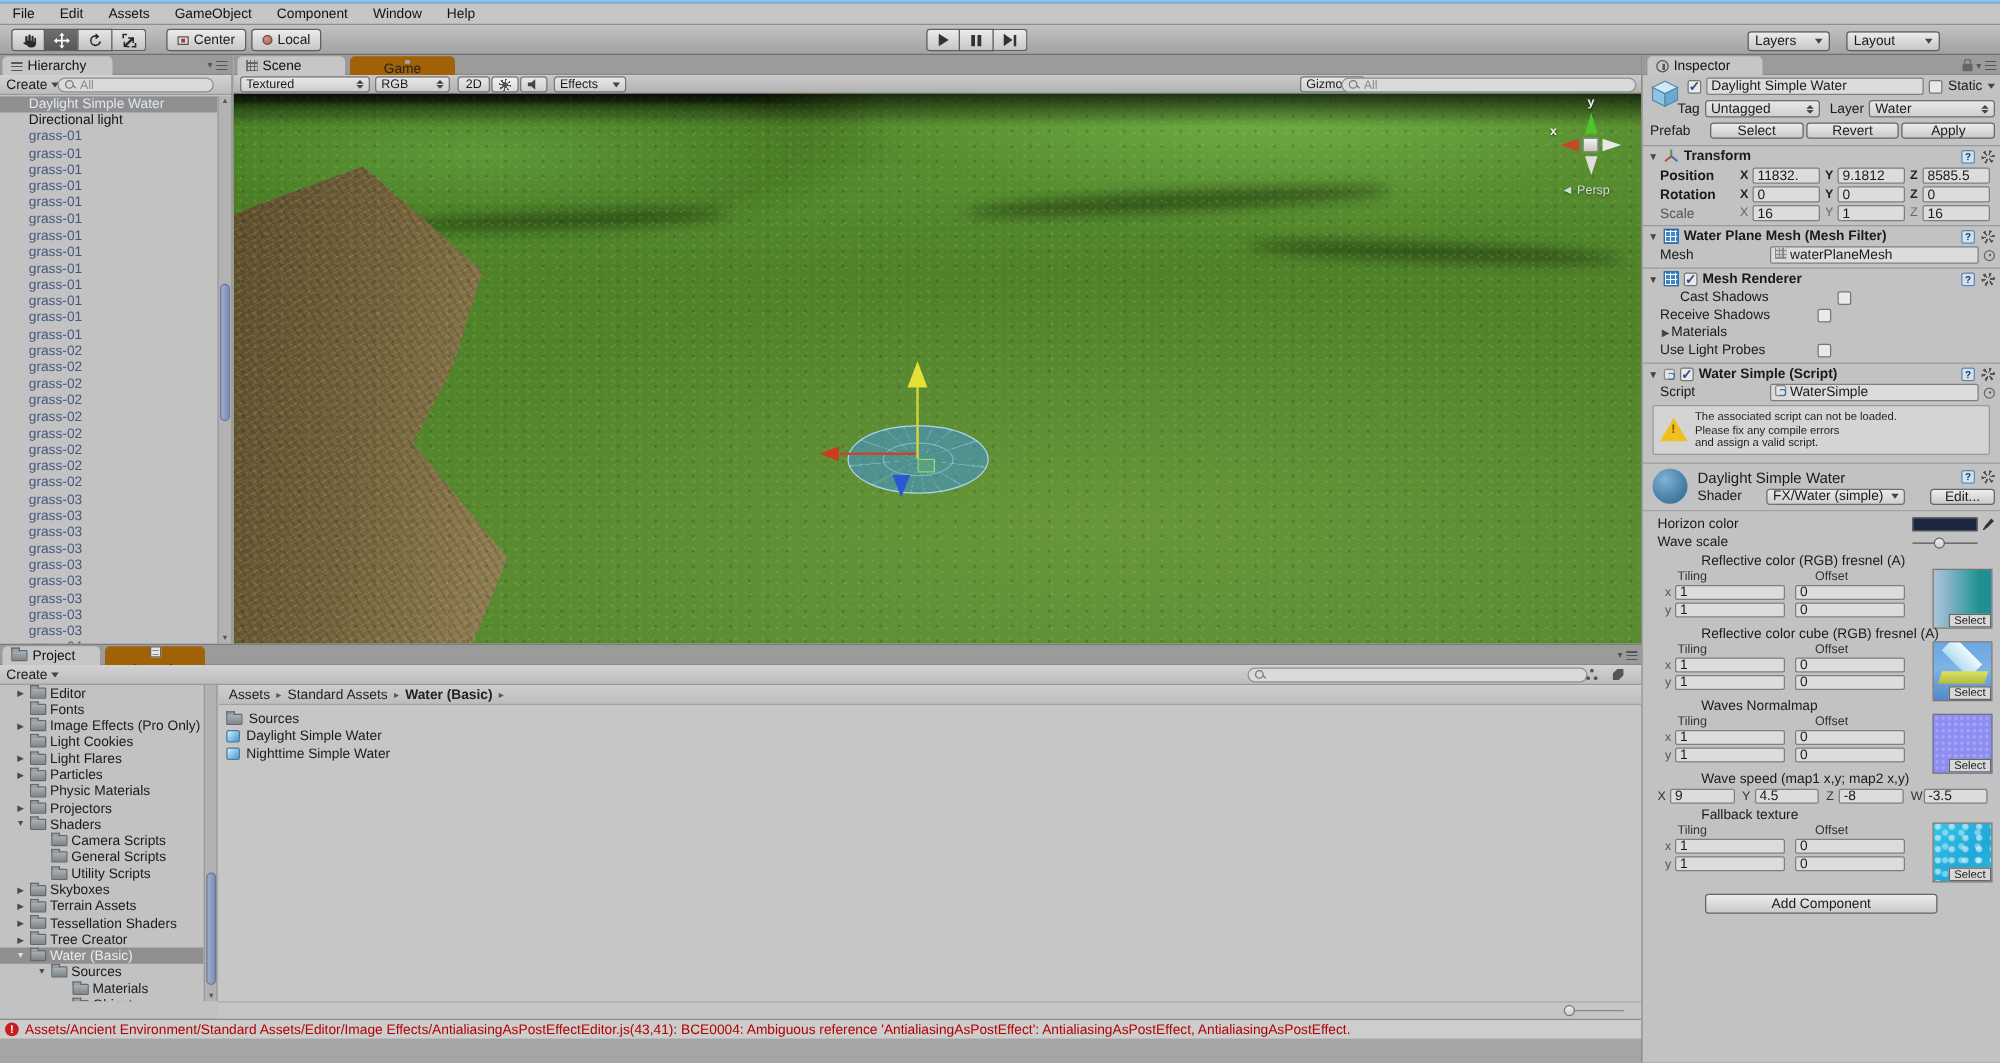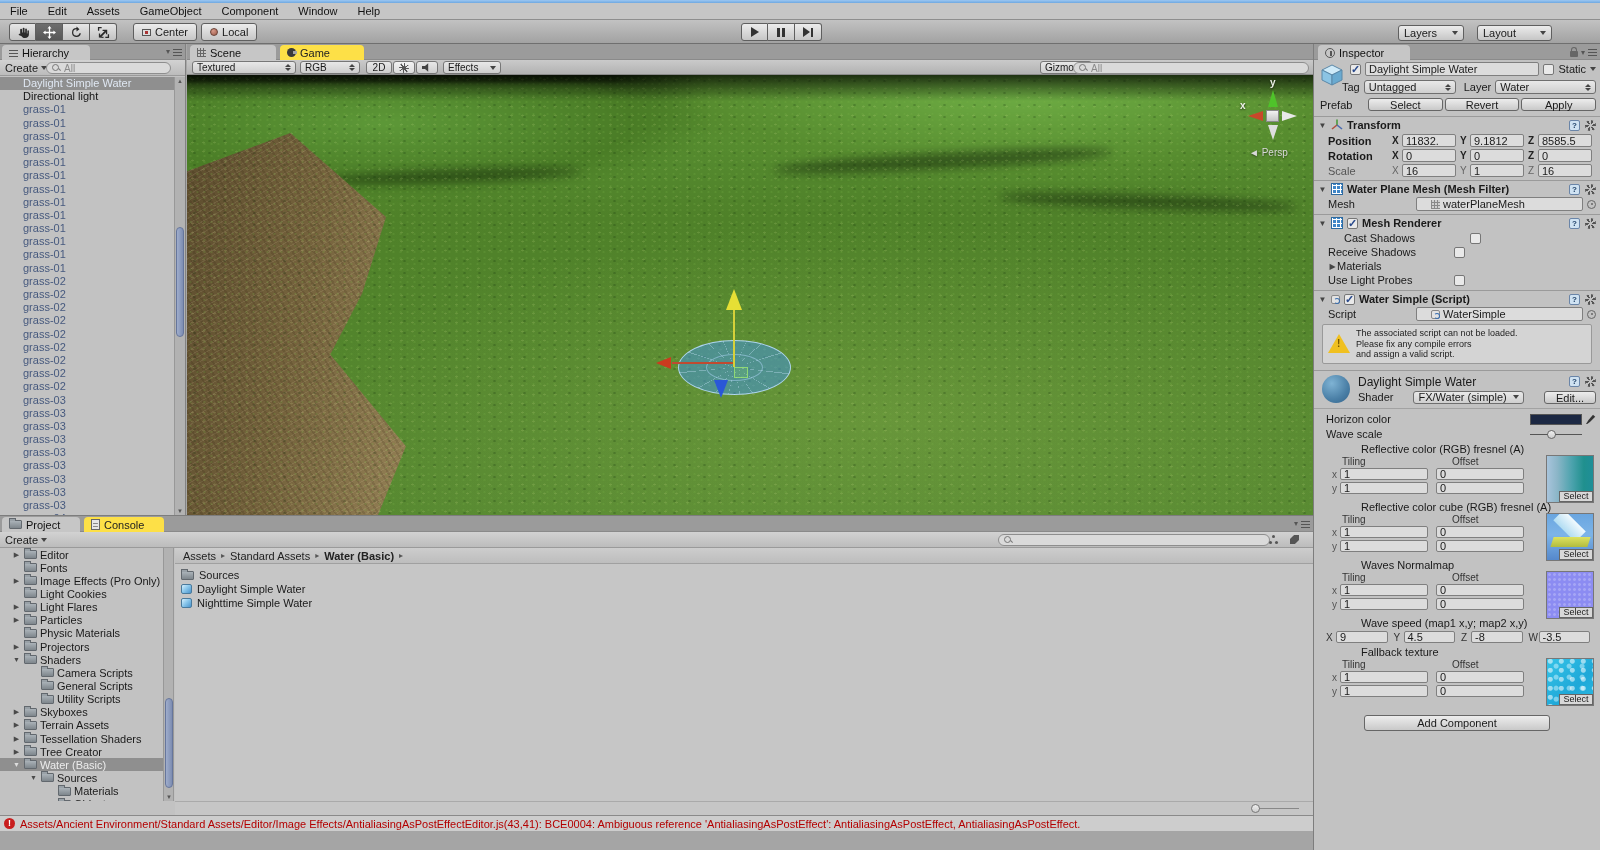--- a/index.html
+++ b/index.html
@@ -35,21 +35,21 @@
   .tdrop { position:absolute; top:5px; height:16px; border:1px solid #5f5f5f; border-radius:3px; background:linear-gradient(180deg,#ececec,#c6c6c6); display:flex; align-items:center; justify-content:space-between; padding:0 5px; font-size:11px; }
   #layers-drop { left:1398px; width:66px; }
   #layout-drop { left:1477px; width:75px; }
   .caret { width:0; height:0; border-left:3.5px solid transparent; border-right:3.5px solid transparent; border-top:4px solid #444; }
 
   
   .panel { position:absolute; background:#c2c2c2; }
   .tabbar { position:absolute; left:0; top:0; right:0; height:16px; background:#9b9b9b; border-bottom:1px solid #8a8a8a; }
   .tab { position:absolute; top:1px; height:15px; border-radius:4px 4px 0 0; display:flex; align-items:center; gap:4px; padding:0 7px; font-size:11px; }
   .tab.active { background:#c6c6c6; color:#111; }
-  .tab.inactive { background:#fde047; color:#222; }
+  .tab.inactive { background:#a16207; color:#222;flex-direction:column; }
   .panelmenu { position:absolute; right:3px; top:3px; display:flex; gap:3px; align-items:center; color:#555; font-size:8px; }
   .mini-lines { width:9px; height:8px; background:repeating-linear-gradient(0deg,#555 0 1px,transparent 1px 3px); }
   .createbar { position:absolute; left:0; top:16px; right:0; height:16px; background:linear-gradient(180deg,#d2d2d2,#bcbcbc); border-bottom:1px solid #9a9a9a; }
   .create-btn { position:absolute; left:5px; top:1px; height:14px; line-height:14px; display:flex; gap:3px; align-items:center; font-size:11px; }
   .searchpill { position:absolute; height:12px; top:2px; background:#dadada; border:1px solid #8e8e8e; border-radius:7px; display:flex; align-items:center; gap:3px; padding:0 5px; color:#8a8a8a; font-size:10px; }
   .mag { width:9px; height:9px; position:relative; flex:0 0 9px; }
   .mag::before { content:""; position:absolute; left:0; top:0; width:5px; height:5px; border:1.2px solid #777; border-radius:50%; }
   .mag::after { content:""; position:absolute; left:5.5px; top:5.5px; width:3px; height:1.2px; background:#777; transform:rotate(45deg); }
   .vscroll { position:absolute; width:11px; background:#b2b2b2; border-left:1px solid #989898; }
   .vthumb { position:absolute; left:1px; width:8px; border-radius:4px; background:linear-gradient(90deg,#9fadcc,#7d8db2); border:1px solid #66769c; }
@@ -151,21 +151,21 @@
   .gear-ic { width:11px; height:11px; border-radius:50%; background:radial-gradient(#c2c2c2 0 1.4px, transparent 1.5px), repeating-conic-gradient(from 8deg, #555 0 26deg, transparent 26deg 60deg); }
   .grid-blue { width:12px; height:12px; background:repeating-linear-gradient(0deg,#fff 0 1px,transparent 1px 4px),repeating-linear-gradient(90deg,#fff 0 1px,transparent 1px 4px),#3f86c8; border:1px solid #2e6aa0; }
   .trow { display:flex; align-items:center; height:15px; padding:0 4px 0 14px; font-size:11px; }
   .trow .tlabel { width:64px; font-weight:bold; }
   .trow.dim .tlabel { font-weight:normal; color:#555; }
   .trow .axl { width:10px; font-size:10px; font-weight:bold; color:#222; }
   .trow.dim .axl { color:#666; font-weight:normal; }
   .trow .field { flex:1; margin-right:4px; }
   .lrow { display:flex; align-items:center; height:14px; padding:0 4px 0 14px; font-size:11px; }
   .lrow .llabel { width:126px; }
-  .objfield { position:relative; flex:1; display:flex; align-items:center; gap:3px; background:#dcdcdc; border:1px solid #7f7f7f; border-radius:2px; height:14px; padding:0 14px; margin-right:4px; }
+  .objfield { position:relative; flex:1; display:flex; align-items:flex-start; gap:3px; background:#dcdcdc; border:1px solid #7f7f7f; border-radius:2px; height:14px; padding:0 3px; margin-right:4px; }
   .picker { width:9px; height:9px; border:1px solid #666; border-radius:50%; position:relative; flex:0 0 9px; }
   .picker::after { content:""; position:absolute; left:2.5px; top:2.5px; width:2px; height:2px; border-radius:50%; background:#666; }
   .mini-grid { width:9px; height:9px; background:repeating-linear-gradient(0deg,#888 0 1px,transparent 1px 3px),repeating-linear-gradient(90deg,#888 0 1px,transparent 1px 3px),#cfcfcf; flex:0 0 9px; }
   .mini-script { width:9px; height:9px; border-radius:2px; background:#e2e2e2; border:1px solid #888; position:relative; flex:0 0 9px; }
   .mini-script::after { content:""; position:absolute; left:2px; top:2px; width:4px; height:4px; border:1.2px solid #3a6fb0; border-radius:50%; border-left-color:transparent; }
   .warnbox { margin:3px 8px 6px 8px; background:#d4d4d4; border:1px solid #999; border-radius:2px; display:flex; align-items:center; gap:6px; padding:3px 5px; }
   .warn-tri { width:0; height:0; border-left:11px solid transparent; border-right:11px solid transparent; border-bottom:19px solid #f0c020; position:relative; flex:0 0 22px; }
   .warn-tri::after { content:"!"; position:absolute; left:-2px; top:4px; font-size:10px; font-weight:bold; color:#7a5800; }
   .warnlines div { font-size:9px; line-height:10.5px; color:#222; }
   .matheader { position:relative; height:38px; border-top:1px solid #9a9a9a; }

